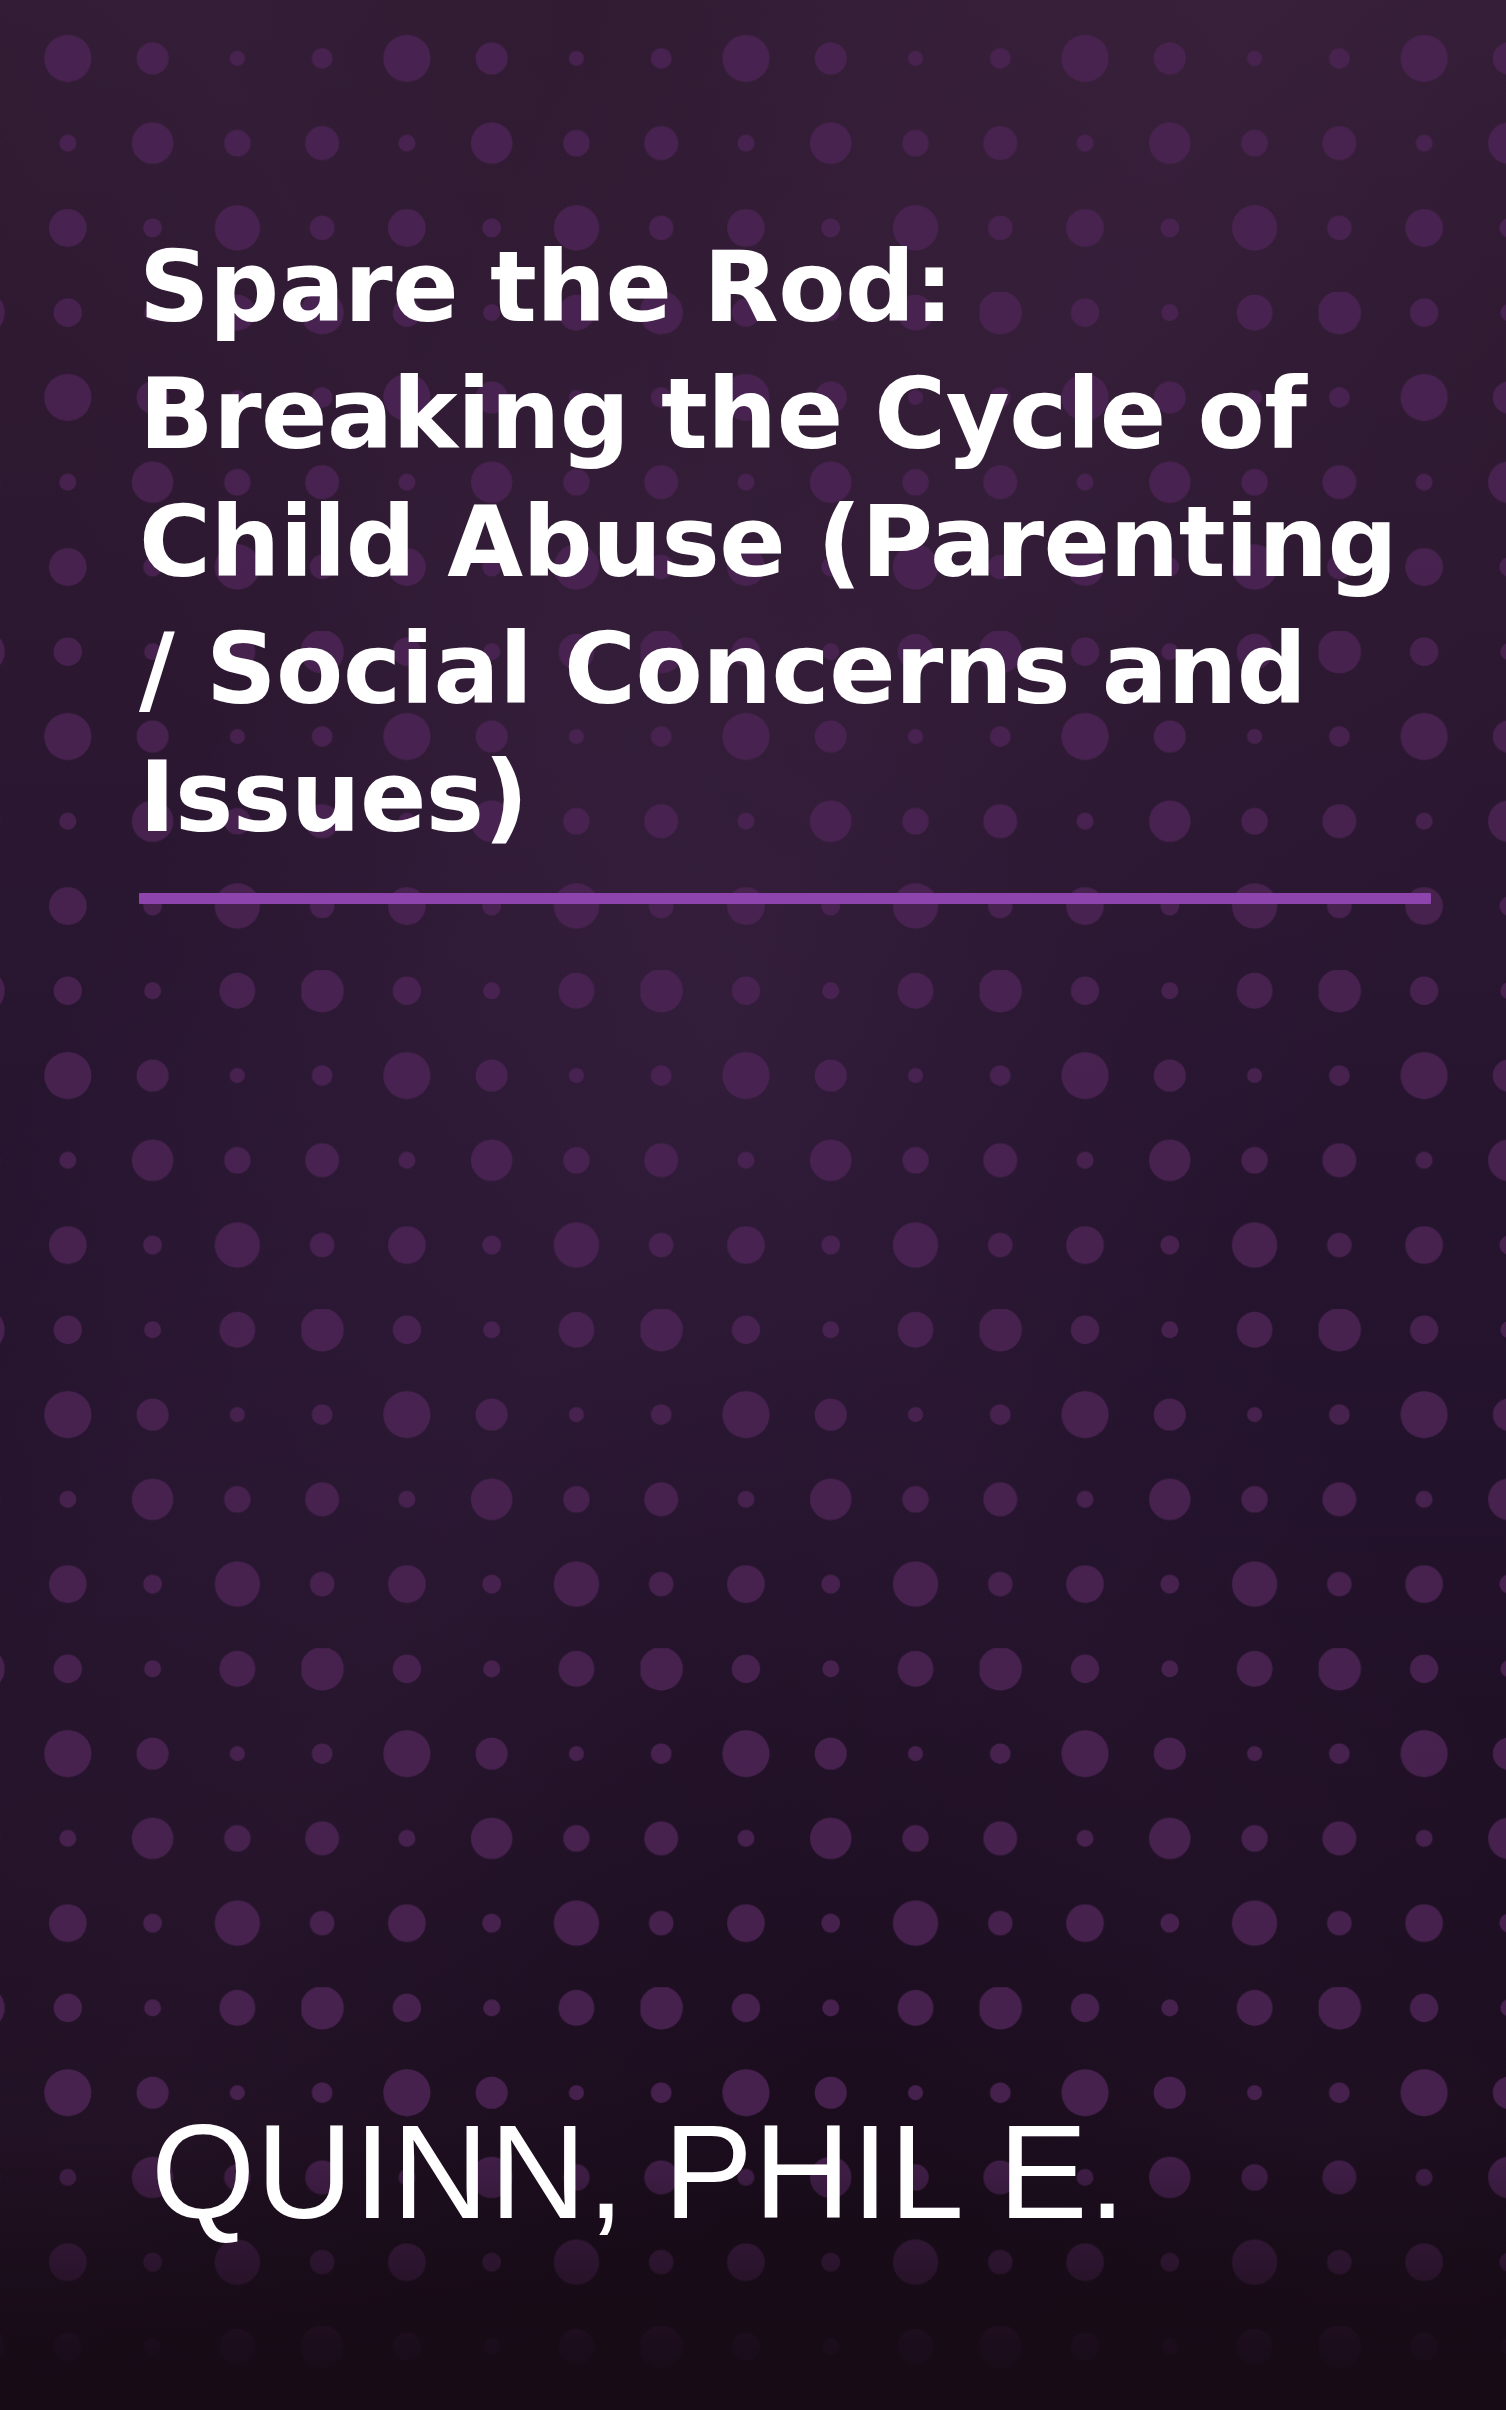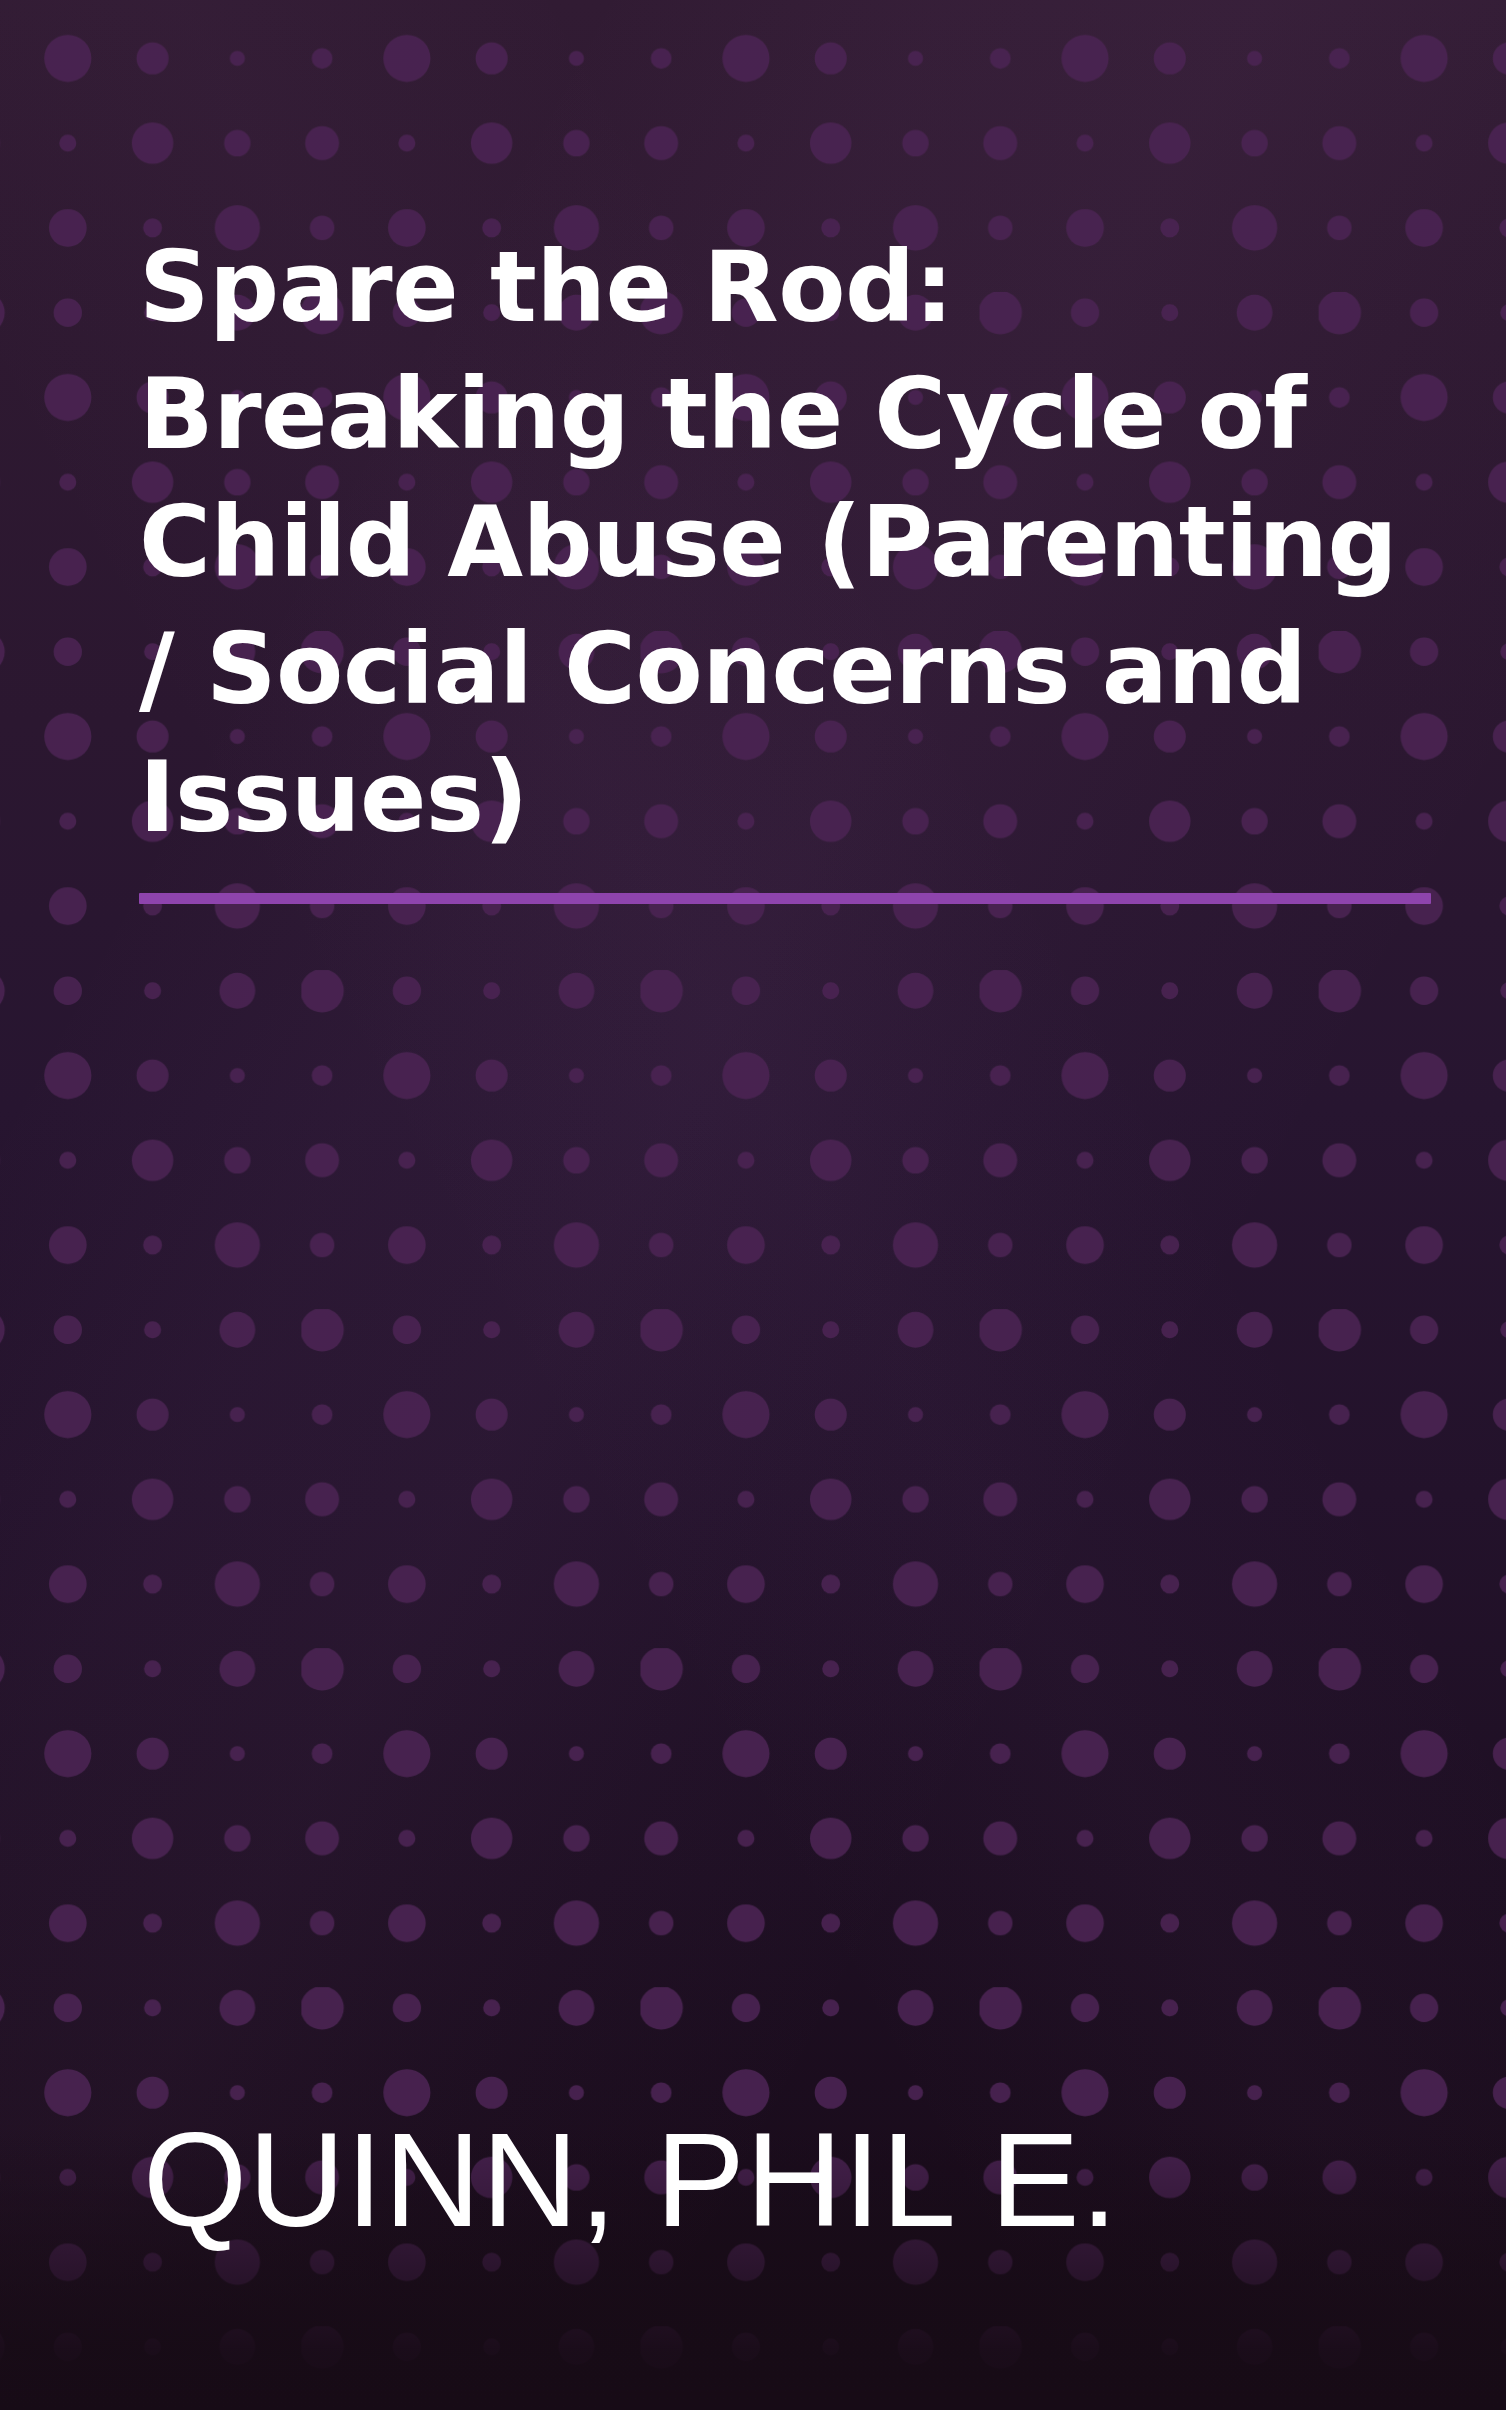--- a/index.html
+++ b/index.html
@@ -111,21 +111,21 @@
     height: 11.3px;
     background: #8e44ad;
     border-radius: 0.9px;
   }
 
   .author-block {
     padding: 0 75px 158px 139px;
   }
 
   .book-author {
-    margin: 4px;
+    margin: 12px;
     color: #ffffff;
     font-family: "Liberation Sans", sans-serif;
     font-weight: 300;
     font-size: 134px;
     line-height: 1.04;
     letter-spacing: 0.9px;
     text-transform: uppercase;
     white-space: nowrap;
   }
 </style>

